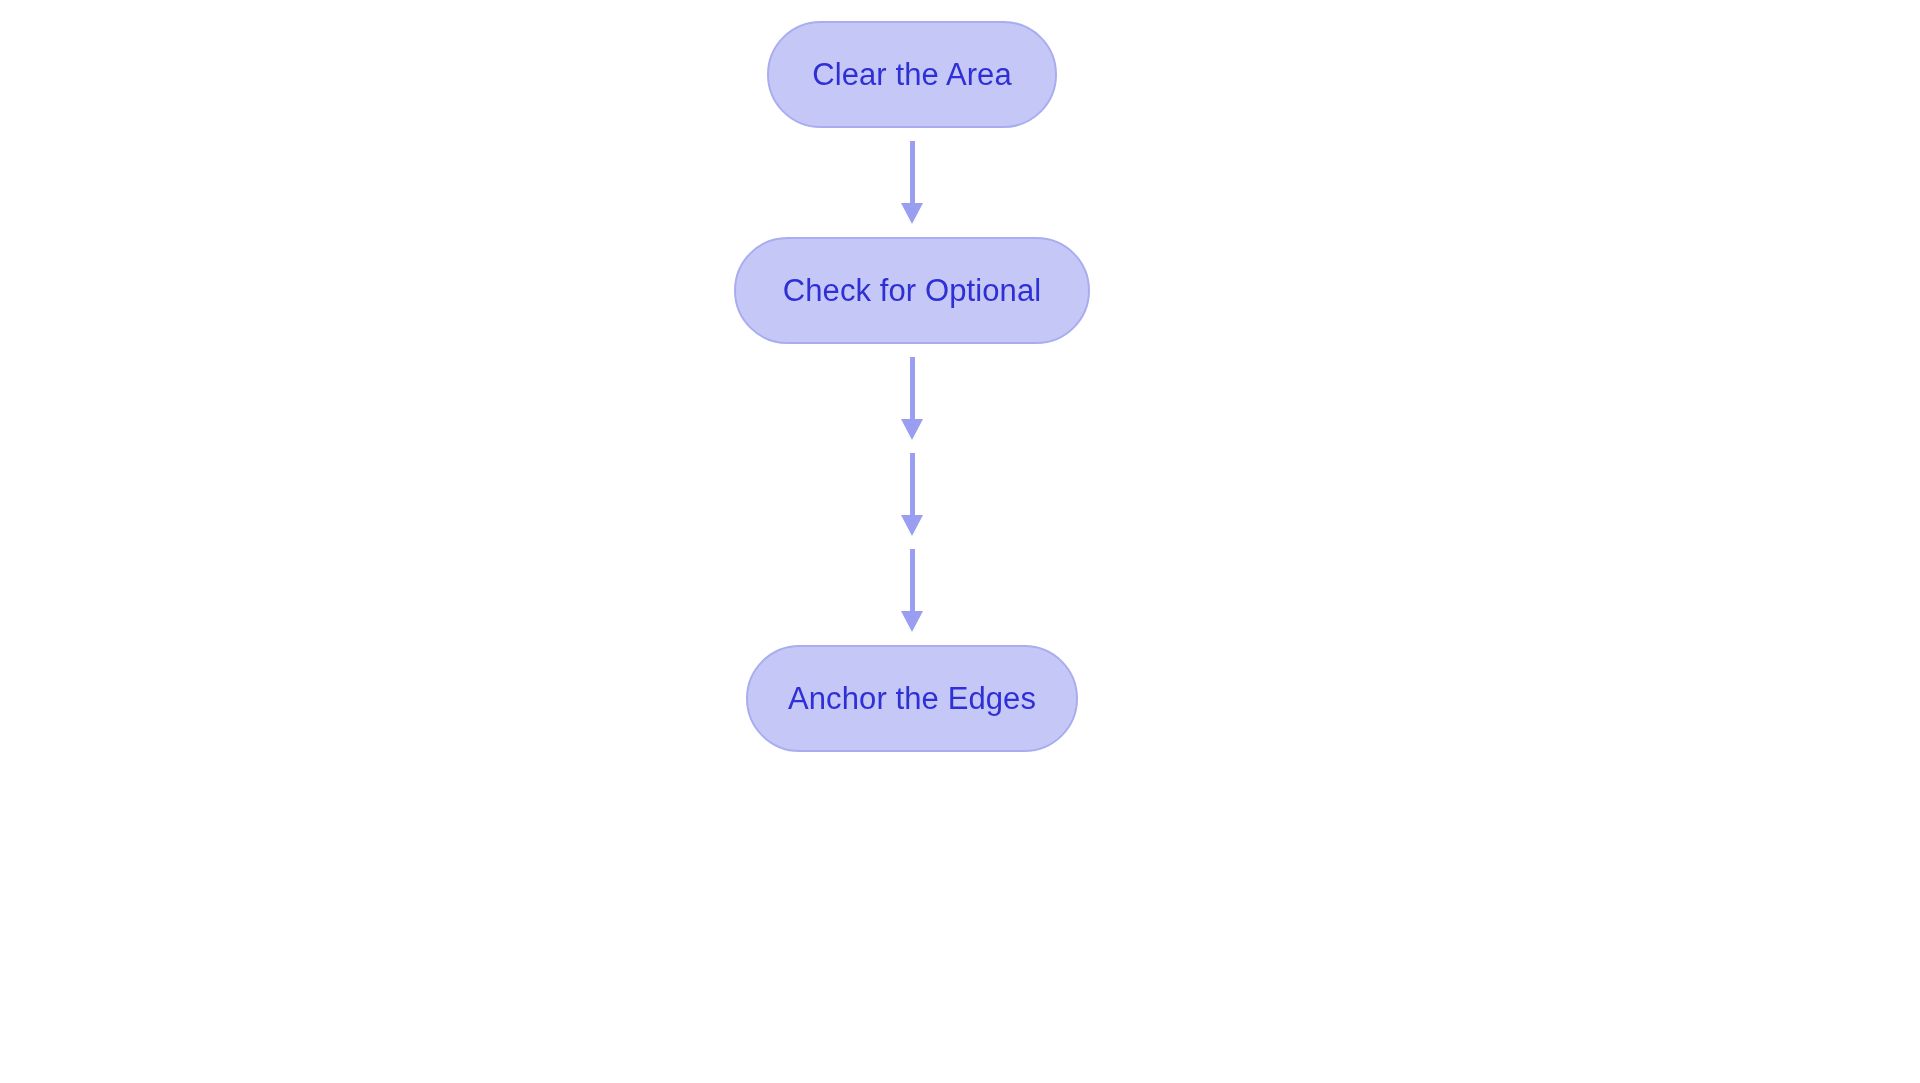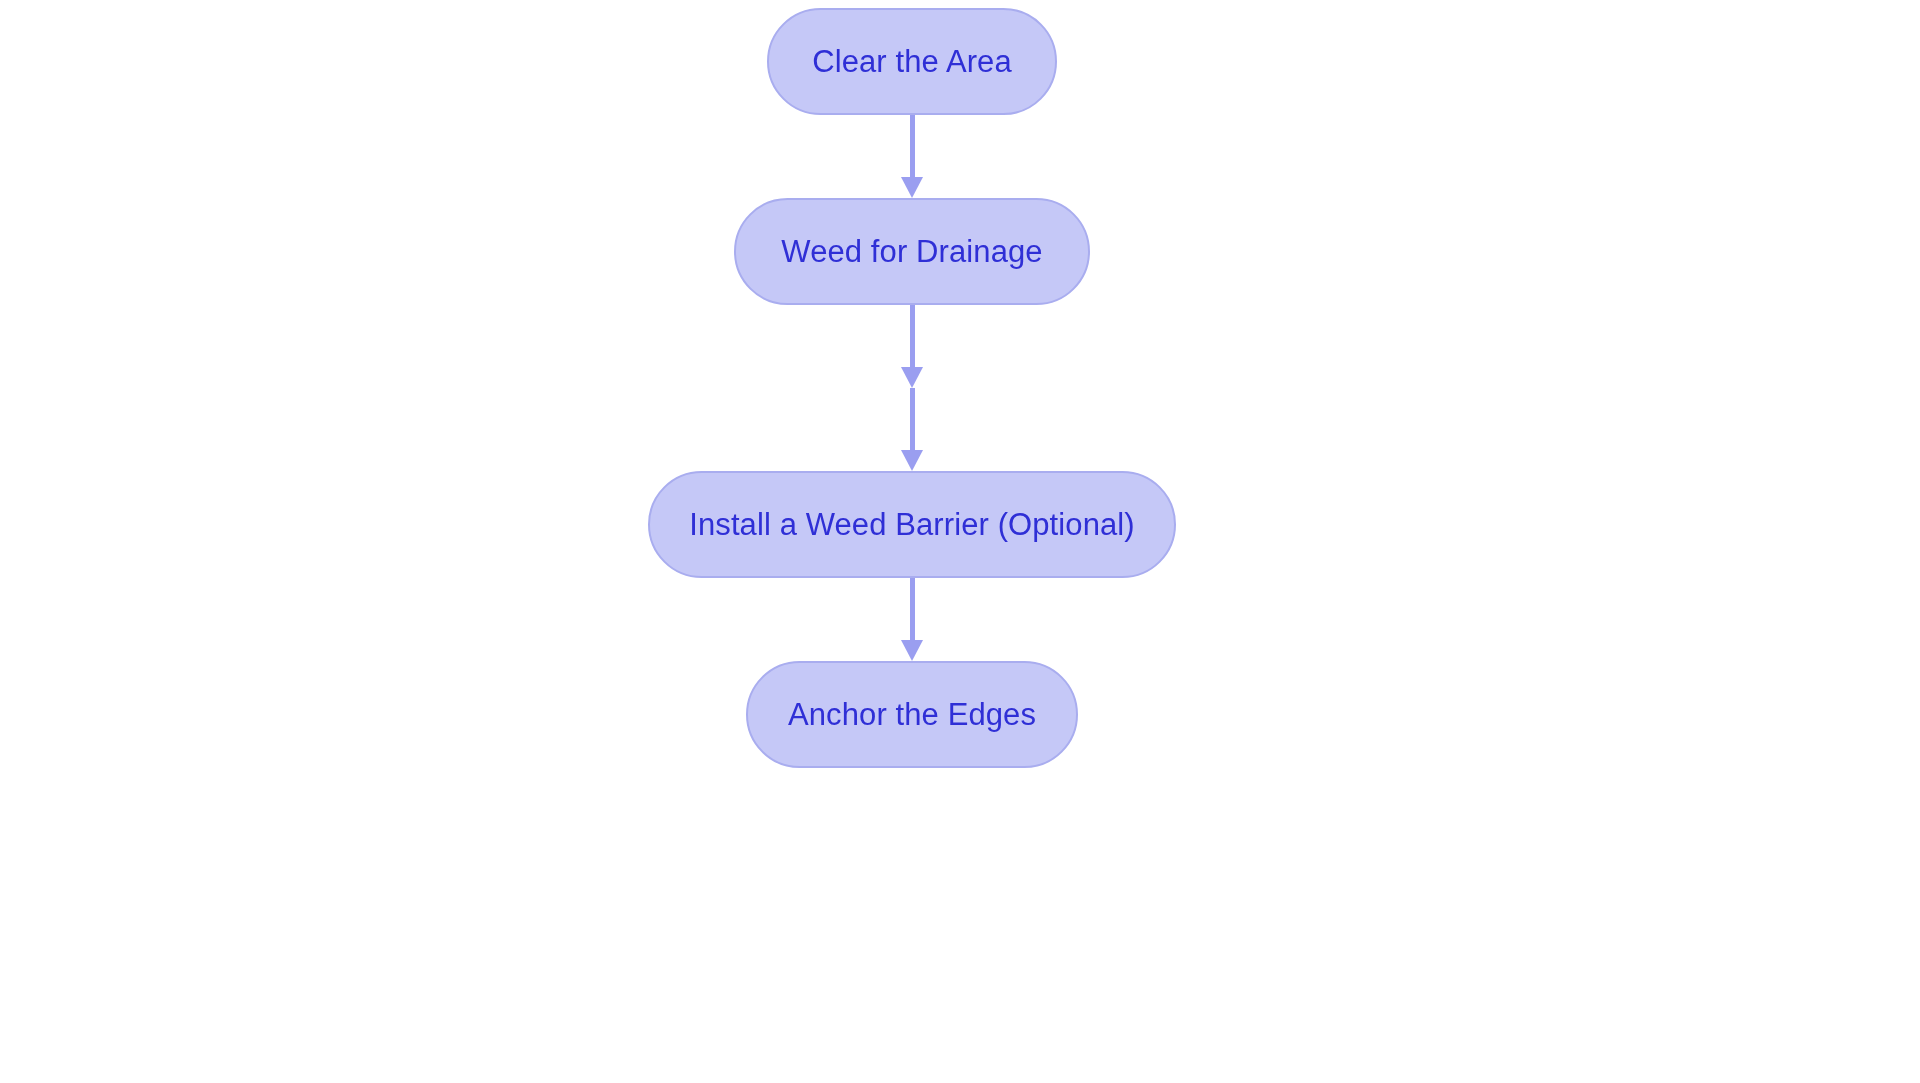--- a/index.html
+++ b/index.html
@@ -15,20 +15,21 @@
   }
 
   #flowchart {
     position: relative;
     width: 1824px;
     height: 1083px;
     background: #ffffff;
     display: flex;
     flex-direction: column;
     align-items: center;
+    gap: 13px;
   }
 
   .flow-row {
     display: flex;
     justify-content: center;
     align-items: center;
     width: 100%;
   }
 
   .node {
@@ -88,37 +89,34 @@
   <div class="flow-row">
     <div class="node node-1">Clear the Area</div>
   </div>
 
   <div class="connector">
     <div class="stem"></div>
     <div class="head"></div>
   </div>
 
   <div class="flow-row">
-    <div class="node node-2">Weed for Drainage</div>
+    <div class="node node-2">Check for Optional</div>
   </div>
 
   <div class="connector">
     <div class="stem"></div>
     <div class="head"></div>
   </div>
 
 
   <div class="connector">
     <div class="stem"></div>
     <div class="head"></div>
   </div>
 
-  <div class="flow-row">
-    <div class="node node-4">Install a Weed Barrier (Optional)</div>
-  </div>
 
   <div class="connector">
     <div class="stem"></div>
     <div class="head"></div>
   </div>
 
   <div class="flow-row">
     <div class="node node-5">Anchor the Edges</div>
   </div>
 

